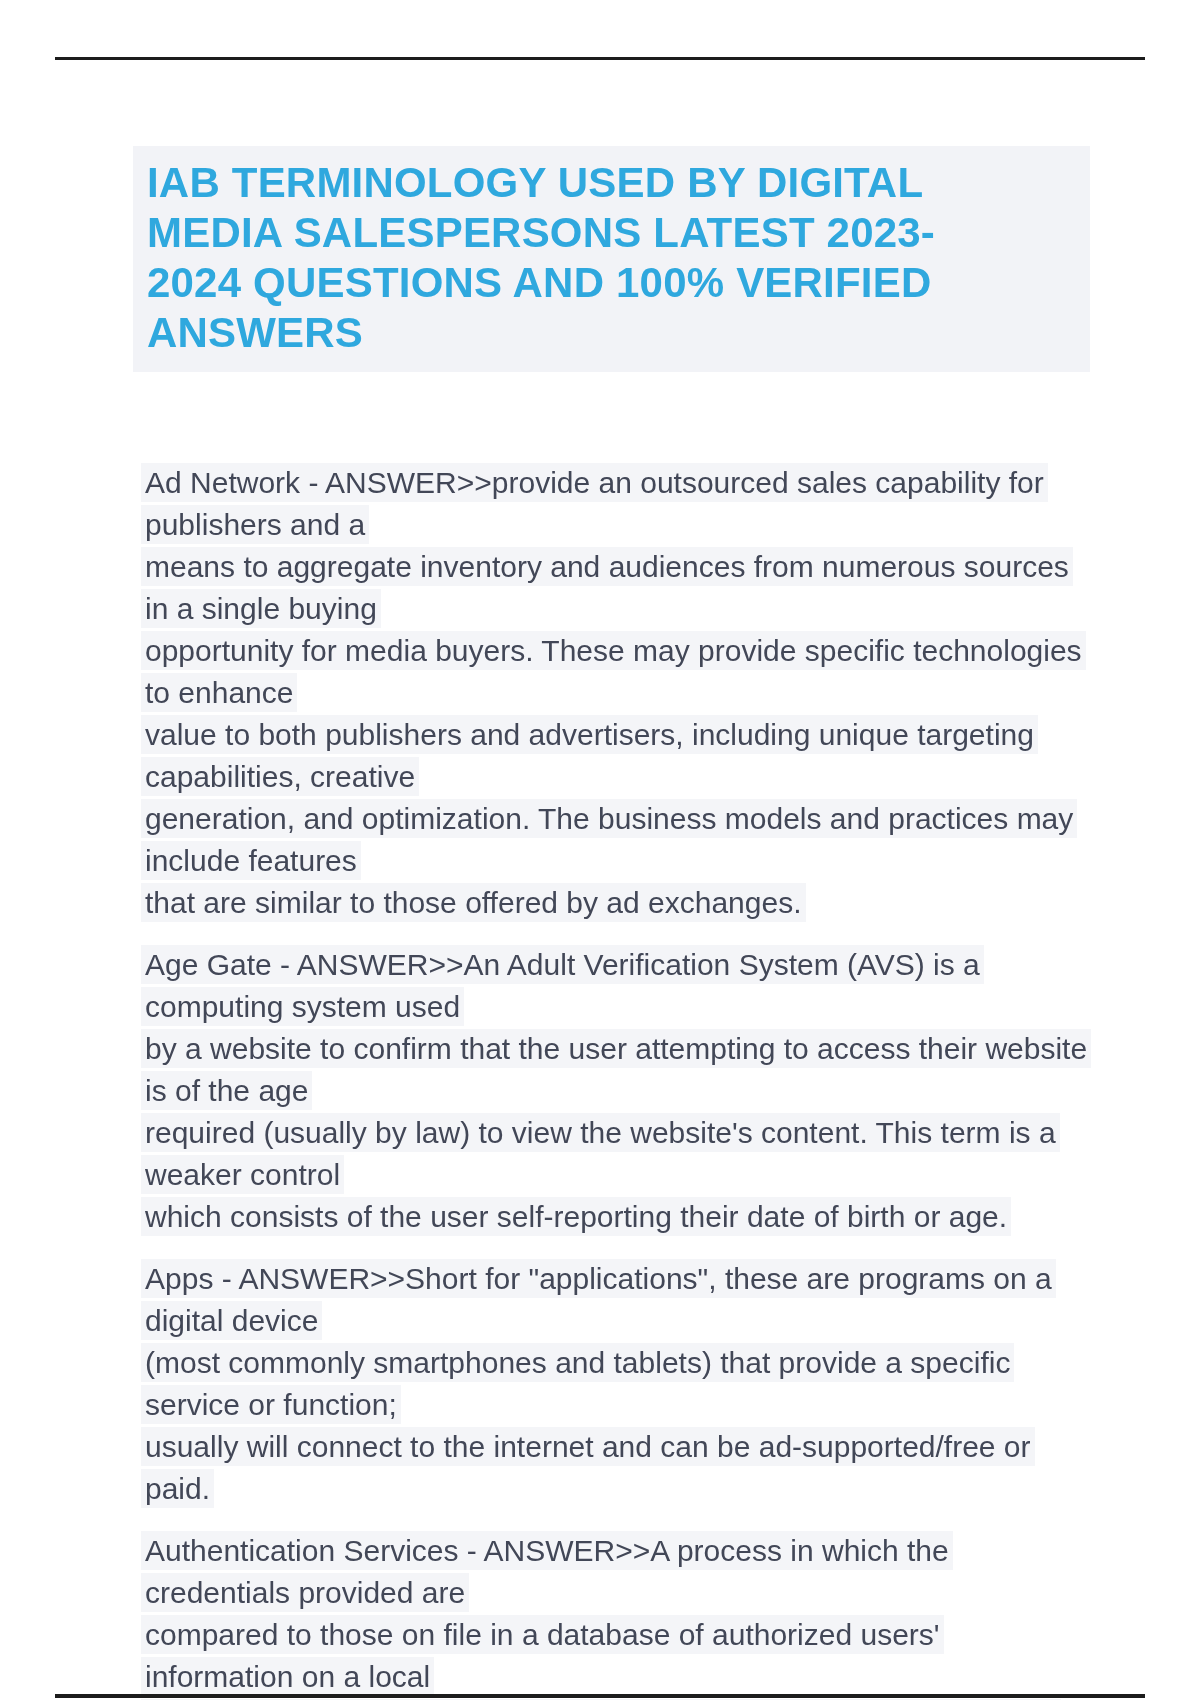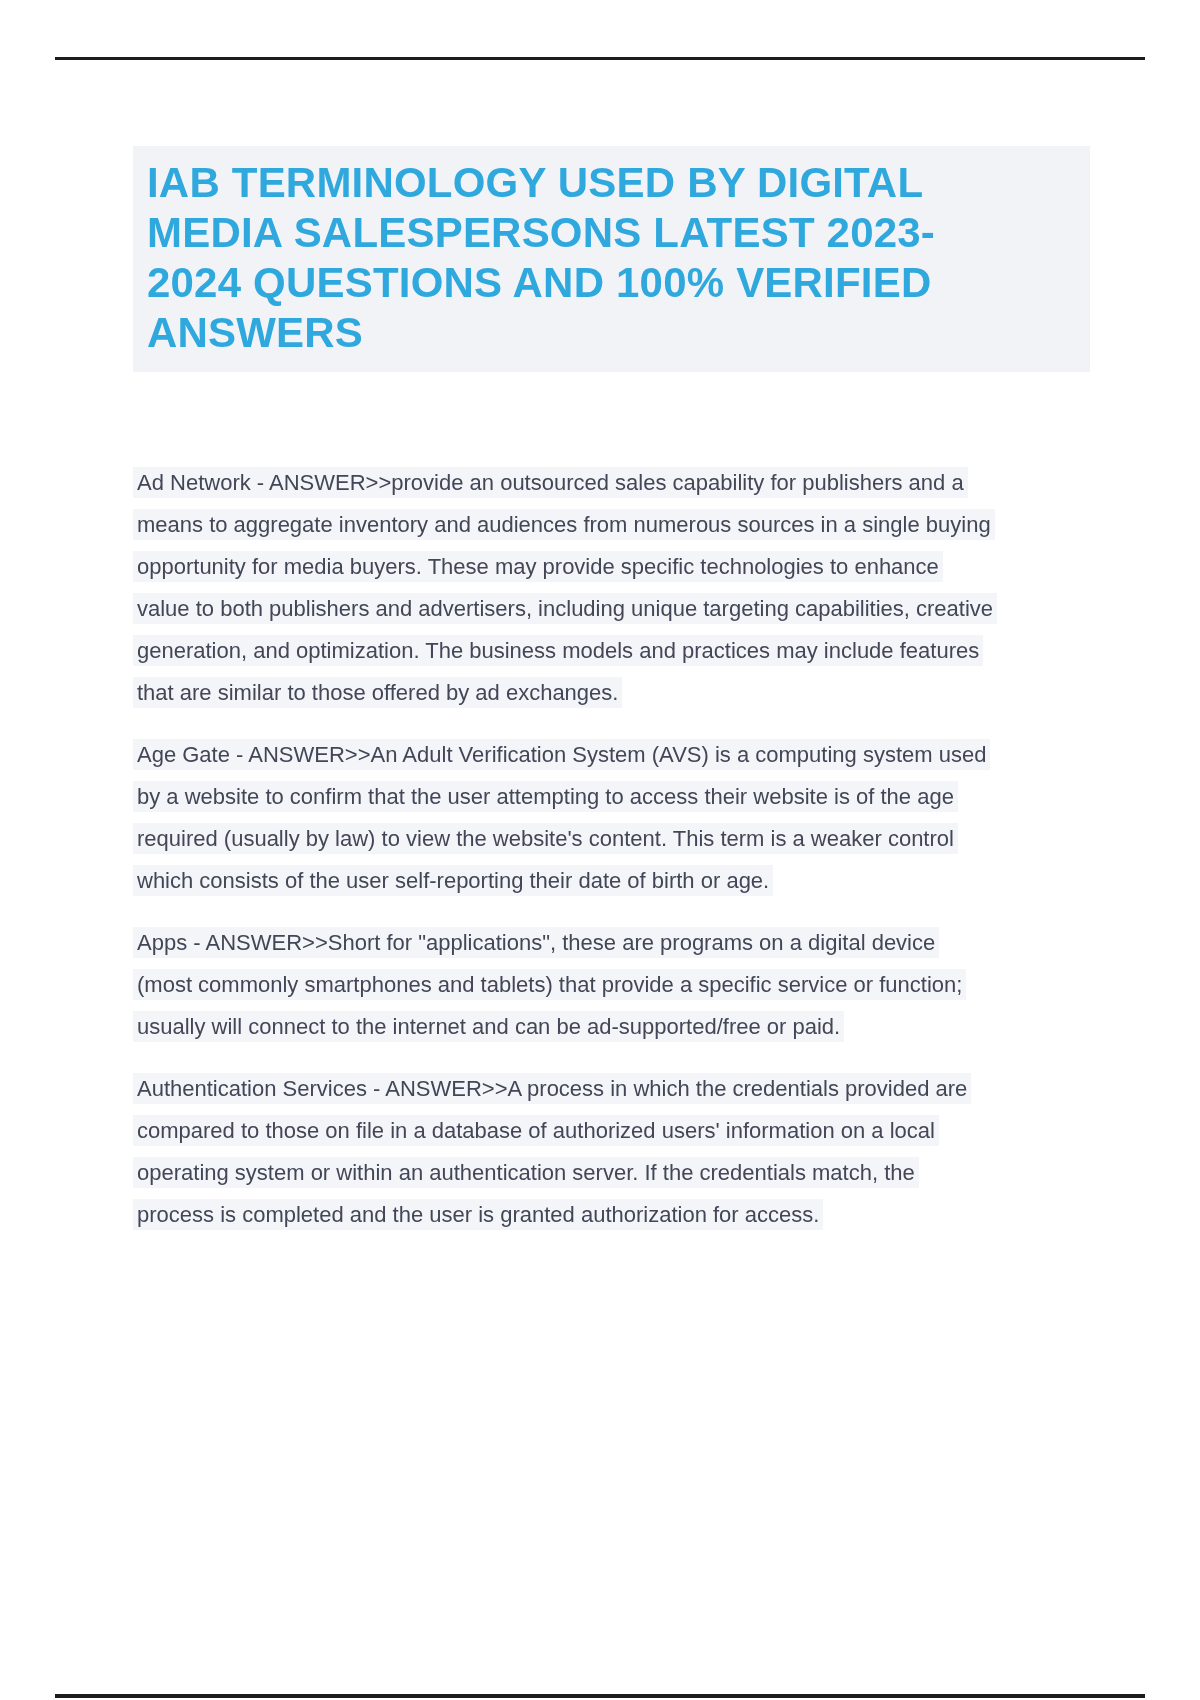--- a/index.html
+++ b/index.html
@@ -42,22 +42,22 @@
     letter-spacing: 0.2px;
   }
 
   .content {
     position: absolute;
     left: 133px;
     top: 462px;
     width: 960px;
   }
   .content p {
-    margin: 0 0 20px 0;
-    font-size: 22px;
+    margin: 0 0 20px 8px;
+    font-size: 30px;
     line-height: 42px;
     color: #424757;
     white-space: pre-line;
   }
   .content p .hl {
     background: #f4f5f8;
     padding: 3px 4px;
     box-decoration-break: clone;
     -webkit-box-decoration-break: clone;
   }

